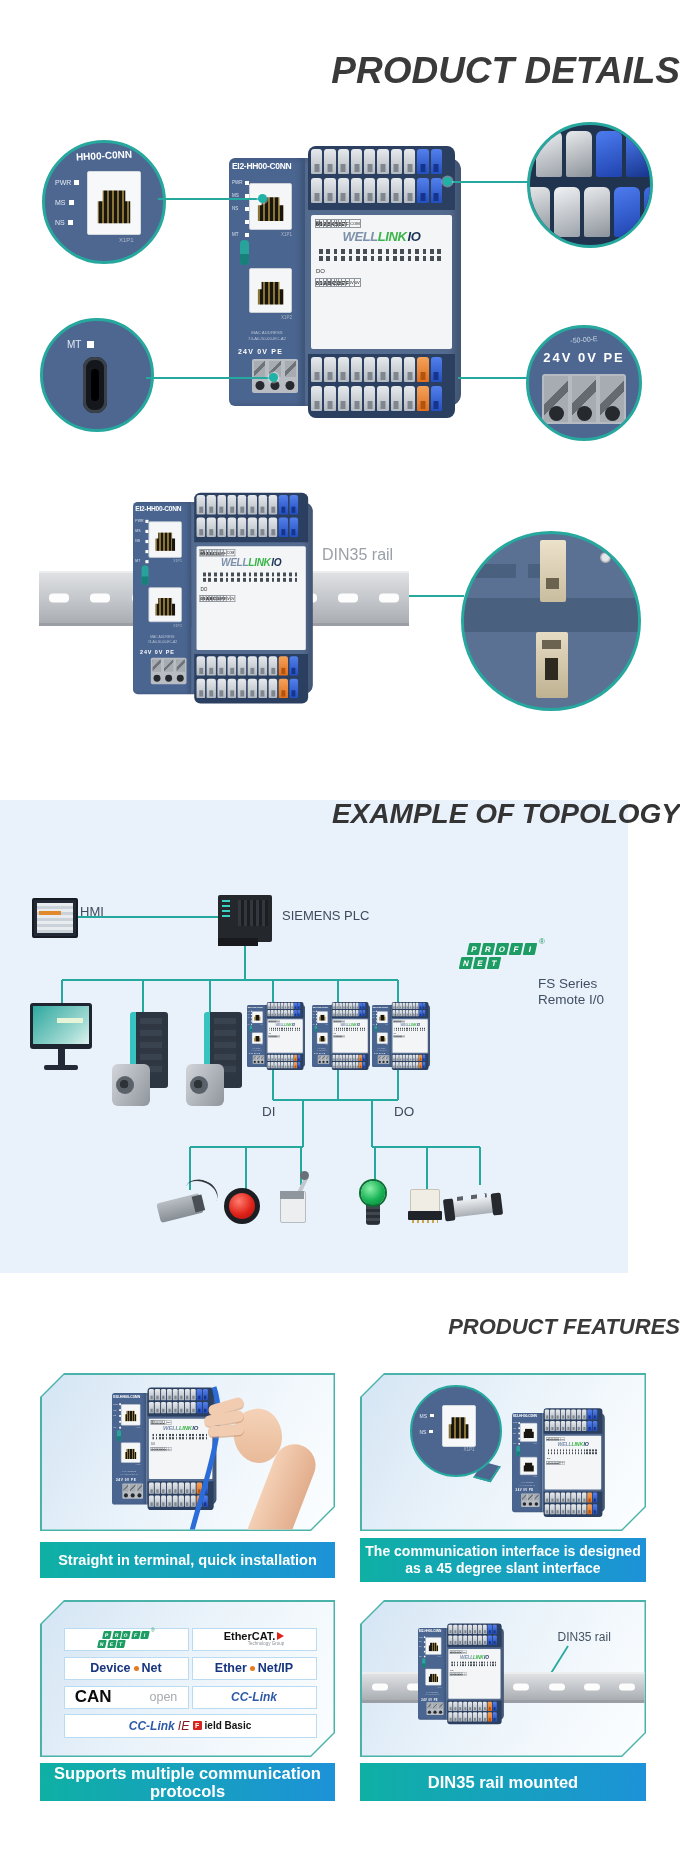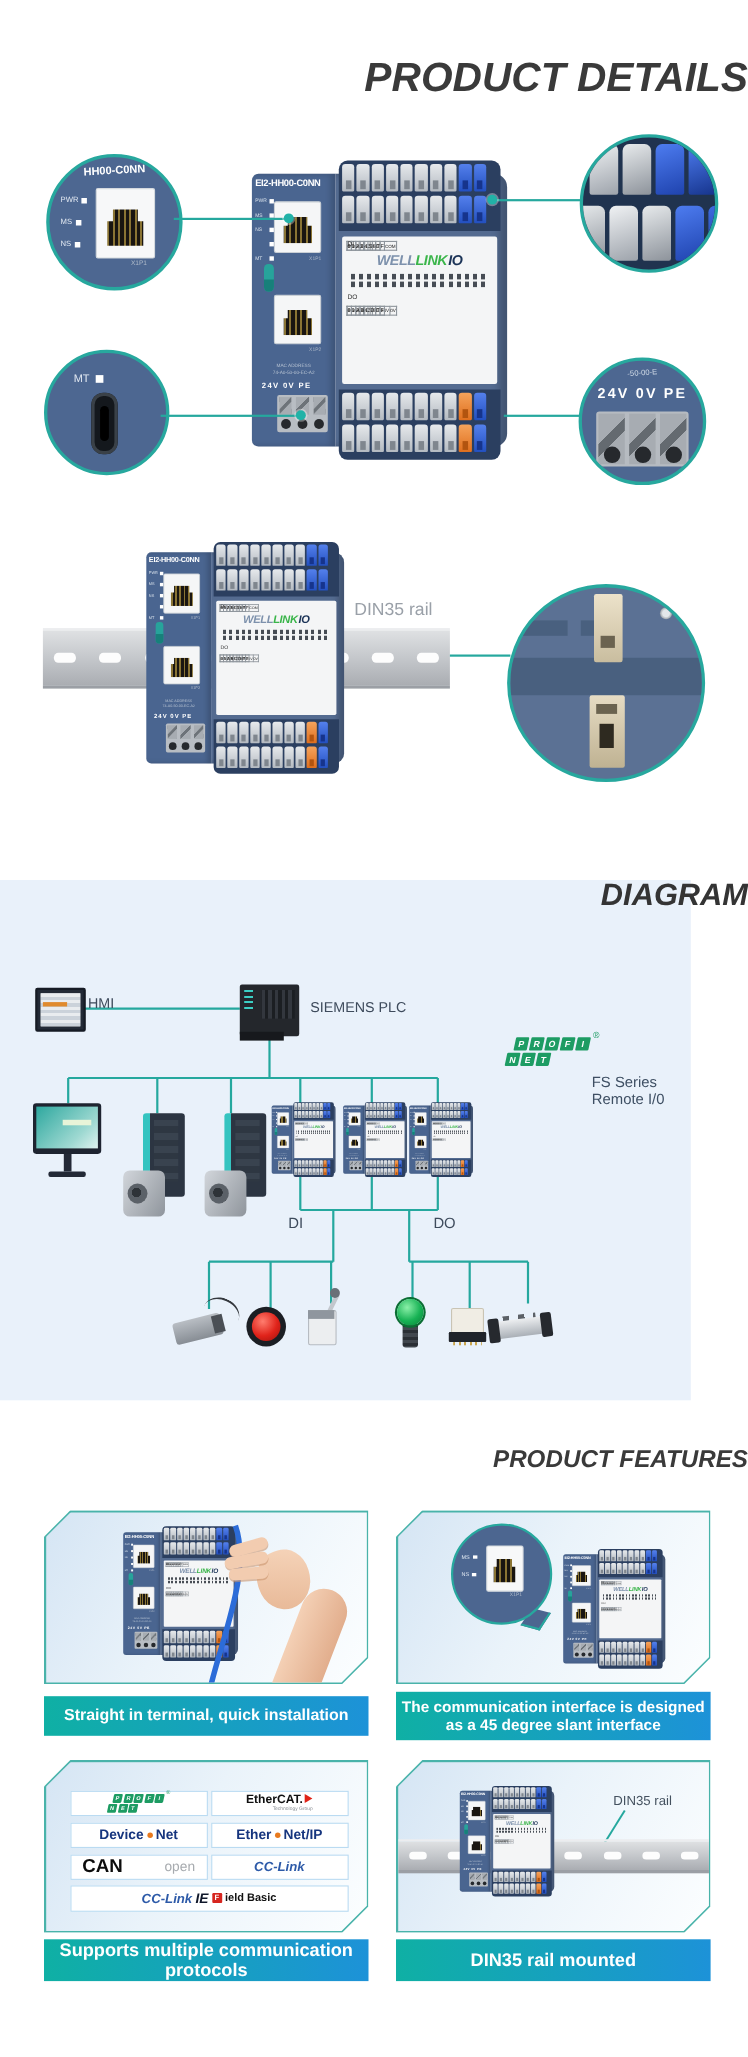--- a/index.html
+++ b/index.html
@@ -187,21 +187,21 @@
   .ecat{display:flex;flex-direction:column;align-items:center;line-height:1;}
   .ecat .m{font-size:11px;font-weight:bold;color:#101010;}
   .ecat .m:after{content:"";display:inline-block;margin-left:2px;width:0;height:0;
       border-left:7px solid #e02317;border-top:4px solid transparent;border-bottom:4px solid transparent;}
   .ecat .s{font-size:4.5px;color:#8a8f94;align-self:flex-end;}
   .navy{color:#16357e;font-weight:bold;font-size:12.5px;}
   .odot{width:5px;height:5px;border-radius:50%;background:#e87a1e;display:inline-block;}
   .can-a{font-size:17px;font-weight:bold;color:#0c0c0c;}
   .can-b{font-size:12.5px;color:#a7abaf;margin-left:35px;}
   .cclink{font-size:12px;font-weight:bold;font-style:italic;color:#2d5aa8;text-align:center;}
-  .ie{font-size:12.5px;font-weight:bold;font-style:italic;color:#0f172a;}
+  .ie{font-size:12.5px;font-weight:normal;font-style:italic;color:#7f1d1d;}
   .fbox{display:inline-flex;align-items:center;justify-content:center;width:9px;height:9px;
       background:#d6251f;color:#fff;font-size:7px;font-weight:bold;border-radius:1px;}
   .fb-rest{font-size:10px;font-weight:bold;color:#111;}
   .c-call{position:absolute;border-radius:50%;background:#4c6690;border:2.5px solid #27a89e;z-index:5;}
   .c-tail{position:absolute;background:#4c6690;border-right:2.5px solid #27a89e;
       border-bottom:2.5px solid #27a89e;transform:rotate(15deg) skewX(-18deg);z-index:4;}
 </style>
 </head>
 <body>
 
@@ -1175,21 +1175,21 @@
         <div class="top"></div>
         <div class="base"></div>
       </div>
     <div class="do-dev valve">
       <div class="body"></div>
         <div class="e1"></div>
         <div class="e2"></div>
       </div>
   </div>
   <div class="h-title" id="topo-title">
-      <div>DIAGRAM</div>
+    <div>EXAMPLE OF TOPOLOGY</div>
   </div>
 
   <div class="h-title" id="feat-title">PRODUCT FEATURES</div>
 
   <div class="f-card" style="left:40px;top:1373px;width:295px;height:158px;">
     <div class="f-inner">
       <div class="mw" style="left: 70px; top: 18px; width: 104.4px; height: 111.6px;">
   <div class="module" style="transform: scale(0.45);">
     <div class="m-left">
       <div class="m-model">EI2-HH00-C0NN</div>

